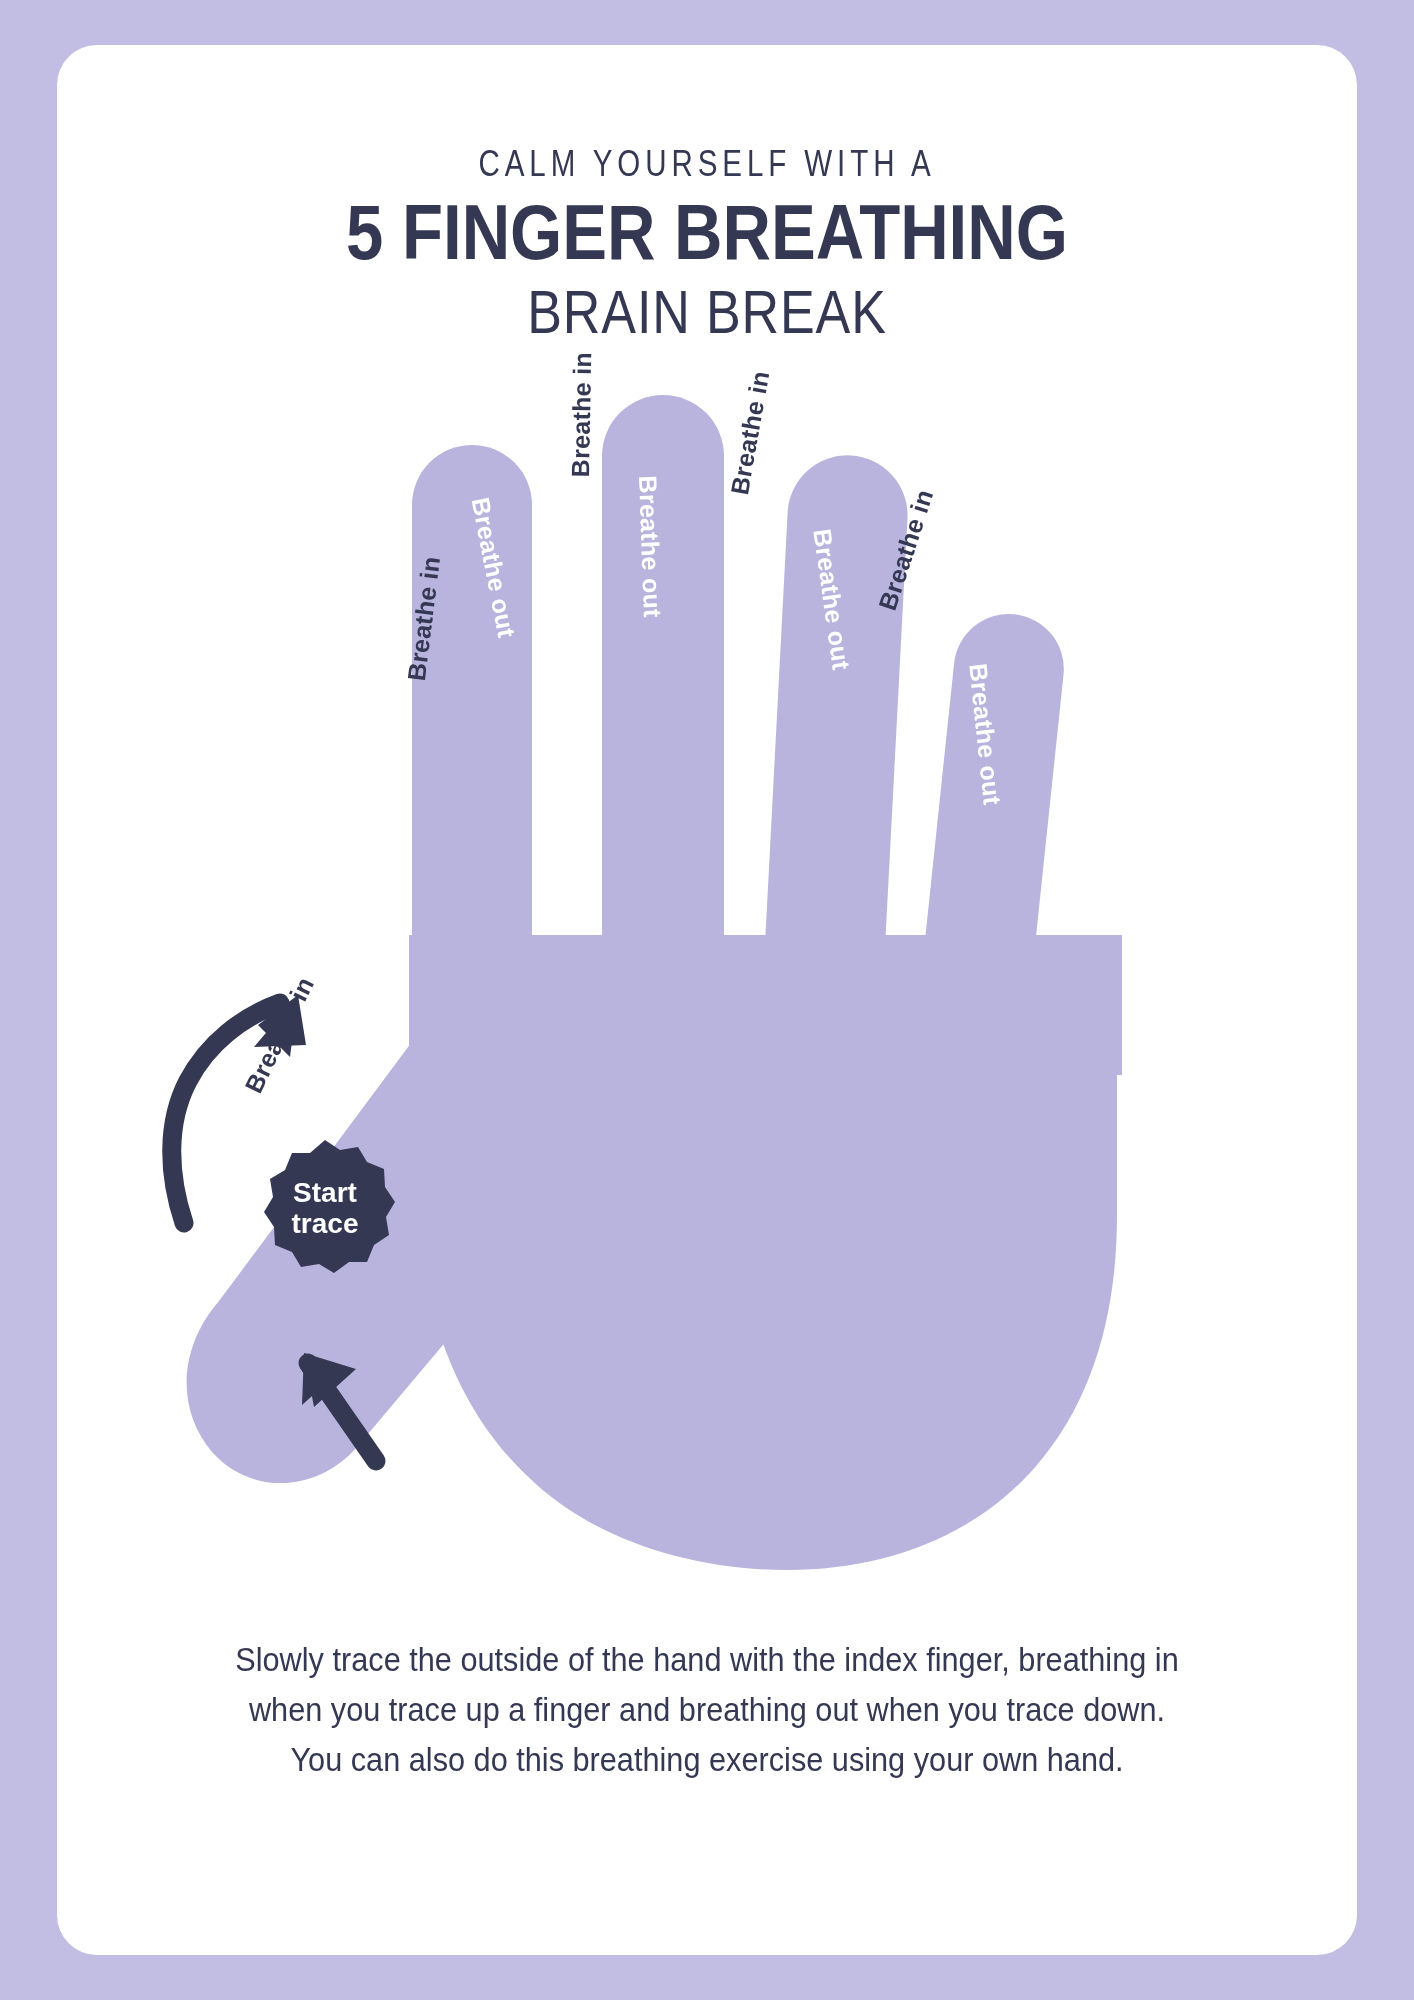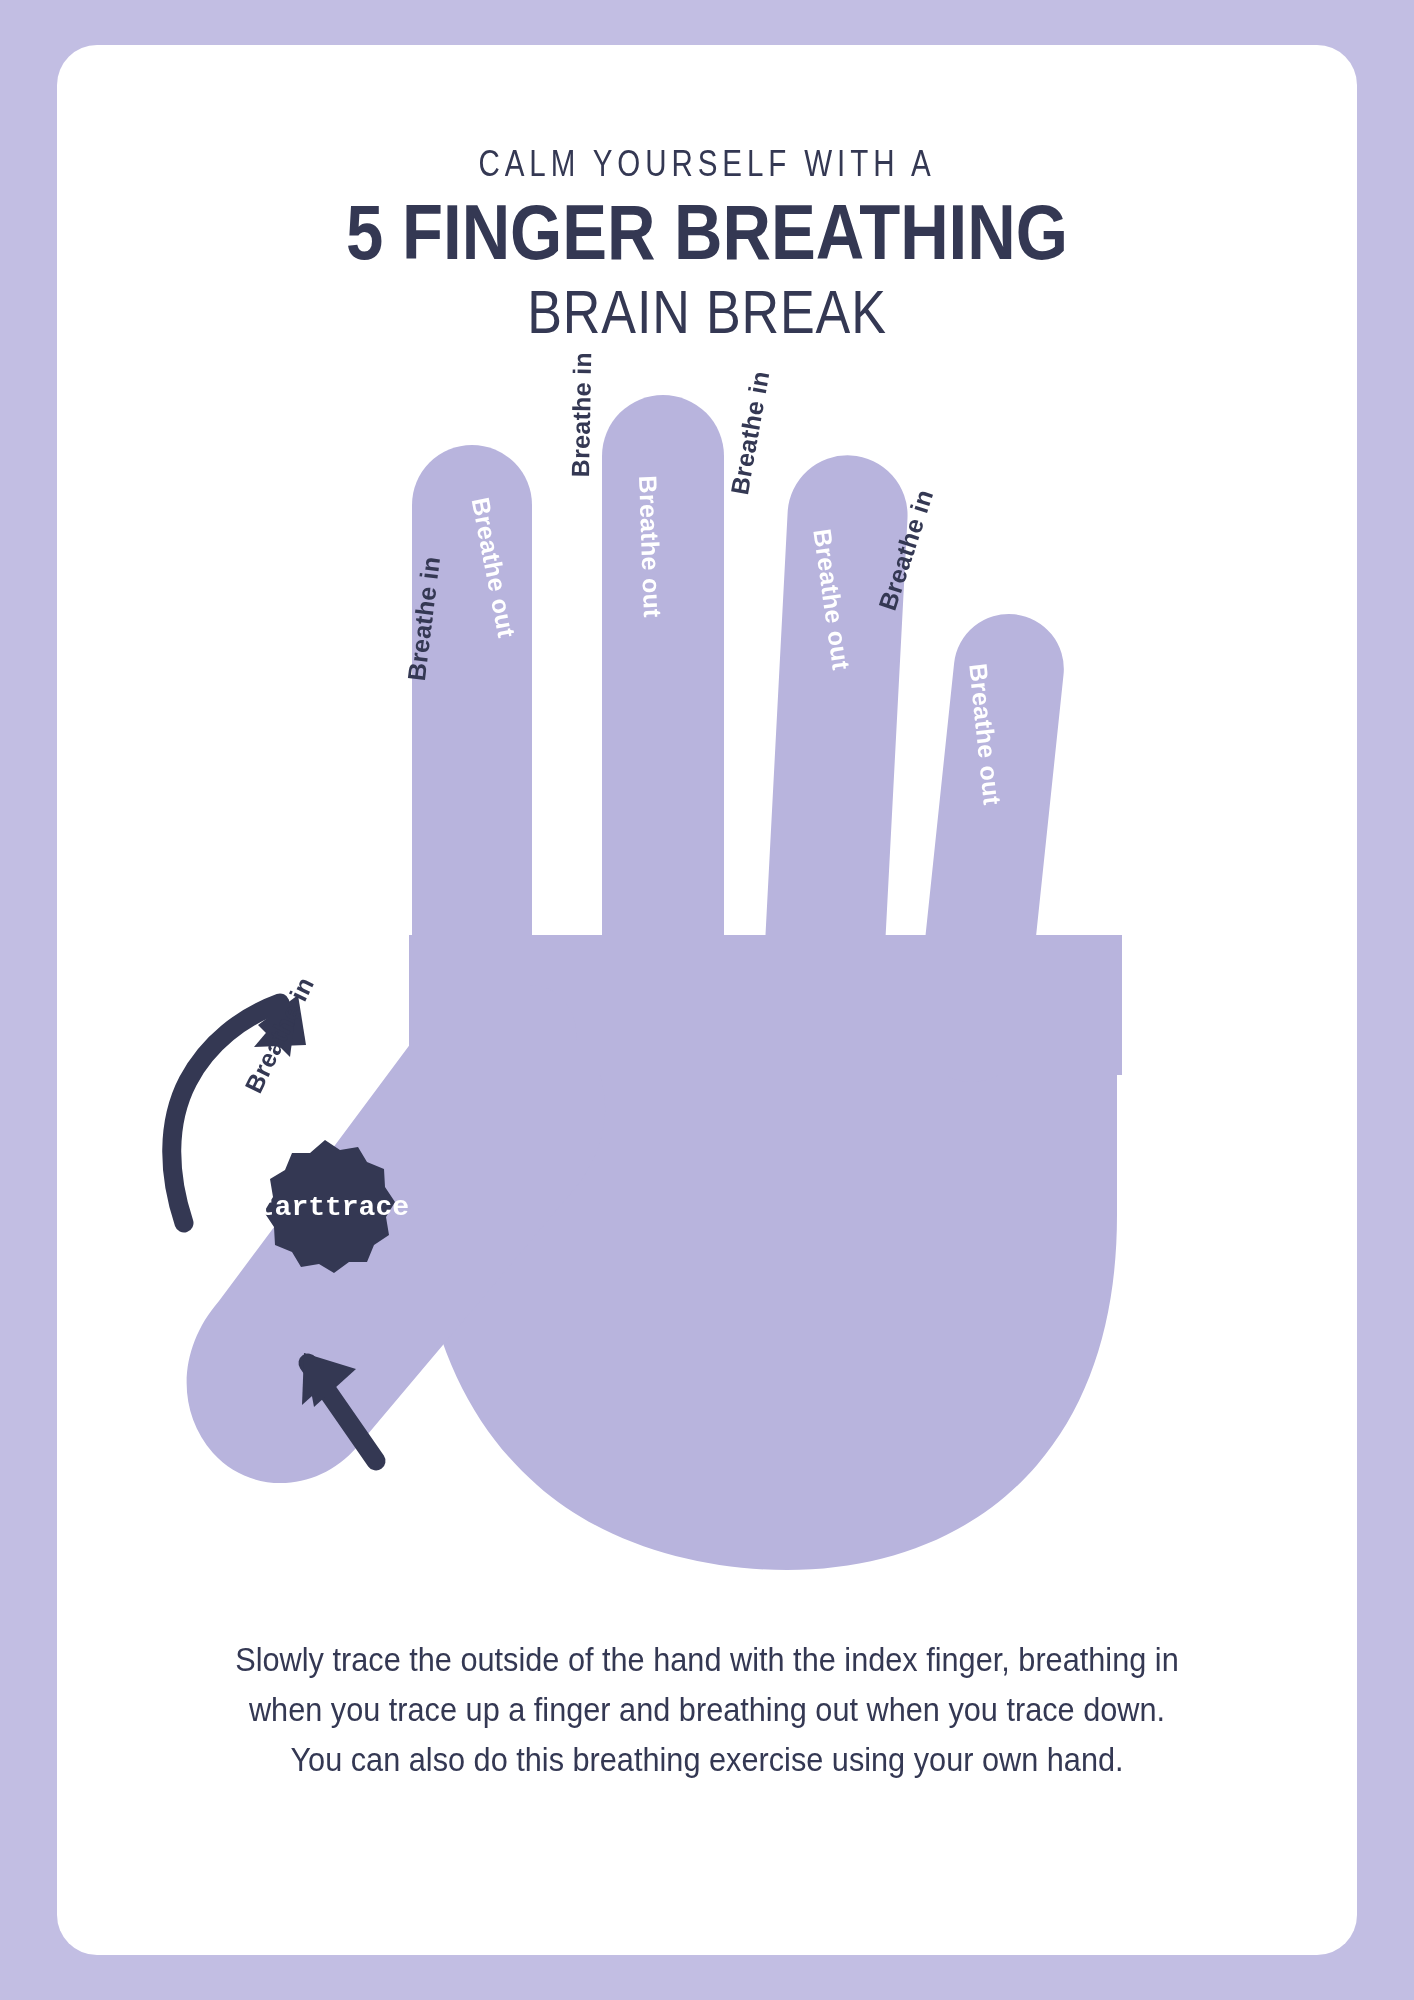--- a/index.html
+++ b/index.html
@@ -114,25 +114,25 @@
     height: 140px;
   }
   #start-badge svg { display: block; }
   #start-badge .badge-text {
     position: absolute;
     left: 0;
     top: 0;
     width: 140px;
     height: 140px;
     display: flex;
-    flex-direction: row;
+    flex-direction: column;
     align-items: center;
     justify-content: center;
     color: #ffffff;
-    font-family: Liberation Mono, monospace;
+    font-family: Liberation Sans, sans-serif;
     font-weight: 700;
     font-size: 28px;
     line-height: 1.12;
     text-align: center;
   }
 
   
   #caption {
     position: absolute;
     left: 70px;

